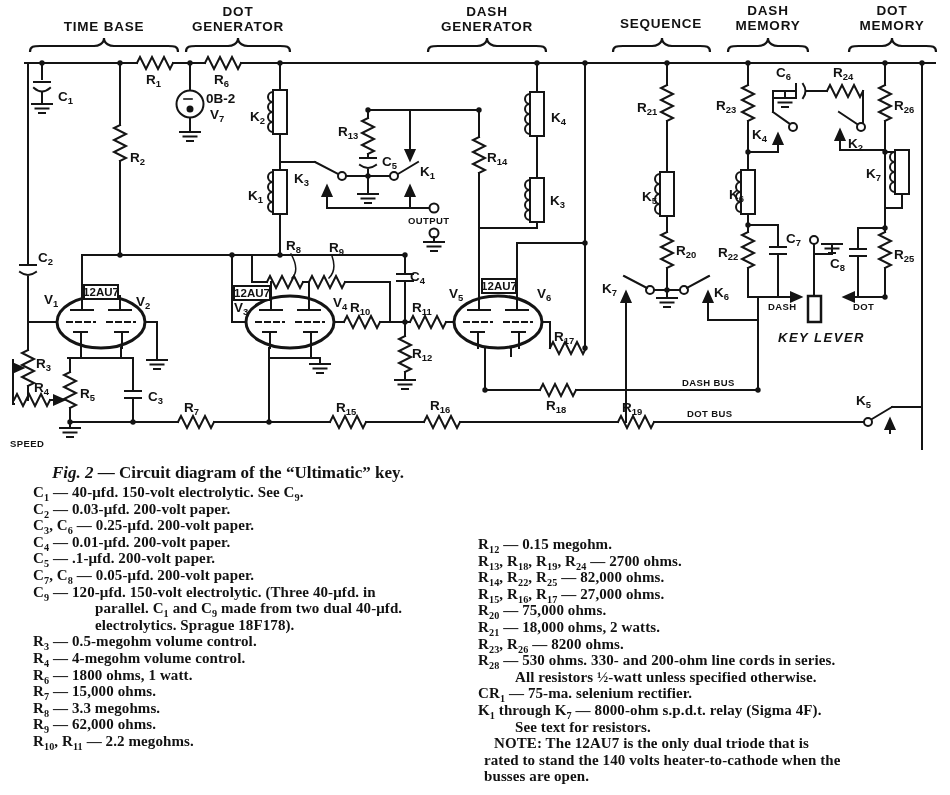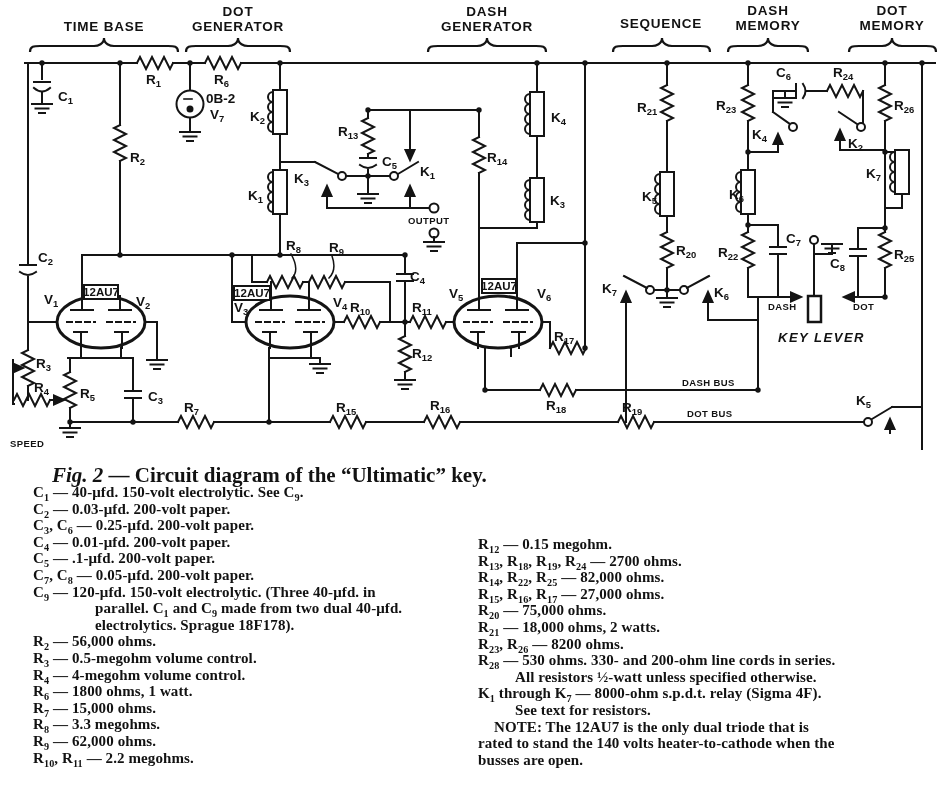--- a/index.html
+++ b/index.html
@@ -4,29 +4,29 @@
 <style>
   html,body{margin:0;padding:0;background:#e8e8e8;}
   .page{position:relative;width:950px;height:795px;background:#ffffff;overflow:hidden;
         font-family:"Liberation Serif",serif;color:#121212;}
   svg text{font-family:"Liberation Sans",sans-serif;font-weight:bold;fill:#121212;font-size:13.5px;}
   svg text.hdr{font-size:13.5px;letter-spacing:.8px;}
   svg text.sm{font-size:9.5px;letter-spacing:.4px;}
   svg text.tube{font-size:11.5px;}
   svg text.ital{font-family:"Liberation Serif",serif;font-style:italic;font-size:12.5px;}
   svg text.kl{font-size:13px;font-style:italic;letter-spacing:1.5px;}
-  .caption{position:absolute;left:52px;top:463px;font-size:21px;font-weight:bold;}
+  .caption{position:absolute;left:52px;top:463px;font-size:17px;font-weight:bold;}
   .caption .fig{font-style:italic;}
   .plist{position:absolute;font-size:15px;font-weight:bold;line-height:16.6px;letter-spacing:.1px;}
   .plist.left{left:33px;top:484px;width:424px;}
   .plist.right{left:478px;top:536px;width:462px;}
   .pl{padding-left:26px;text-indent:-26px;white-space:nowrap;}
   .pl.i1{padding-left:62px;text-indent:0;}
   .pl.i2{padding-left:37px;text-indent:0;}
-  .pl.i3{padding-left:0;text-indent:0;}
+  .pl.i3{padding-left:0;text-indent:0;margin-left:6px;}
   .pl.i4{padding-left:16px;text-indent:0;}
   sub{font-size:68%;line-height:0;}
 </style>
 </head>
 <body>
 
 <div class="page">
 
 <svg width="950" height="450" viewBox="0 0 950 450" style="position:absolute;left:0;top:0;">
   <defs>
@@ -344,39 +344,39 @@
 <div class="plist left">
       <div class="pl">C<sub>1</sub> — 40-μfd. 150-volt electrolytic. See C<sub>9</sub>.</div>
       <div class="pl">C<sub>2</sub> — 0.03-μfd. 200-volt paper.</div>
       <div class="pl">C<sub>3</sub>, C<sub>6</sub> — 0.25-μfd. 200-volt paper.</div>
       <div class="pl">C<sub>4</sub> — 0.01-μfd. 200-volt paper.</div>
       <div class="pl">C<sub>5</sub> — .1-μfd. 200-volt paper.</div>
       <div class="pl">C<sub>7</sub>, C<sub>8</sub> — 0.05-μfd. 200-volt paper.</div>
       <div class="pl">C<sub>9</sub> — 120-μfd. 150-volt electrolytic. (Three 40-μfd. in</div>
       <div class="pl i1">parallel. C<sub>1</sub> and C<sub>9</sub> made from two dual 40-μfd.</div>
       <div class="pl i1">electrolytics. Sprague 18F178).</div>
-      <div class="pl">R<sub>2</sub> — 56,000 ohms.</div>
       <div class="pl">R<sub>3</sub> — 0.5-megohm volume control.</div>
       <div class="pl">R<sub>4</sub> — 4-megohm volume control.</div>
       <div class="pl">R<sub>6</sub> — 1800 ohms, 1 watt.</div>
       <div class="pl">R<sub>7</sub> — 15,000 ohms.</div>
       <div class="pl">R<sub>8</sub> — 3.3 megohms.</div>
       <div class="pl">R<sub>9</sub> — 62,000 ohms.</div>
       <div class="pl">R<sub>10</sub>, R<sub>11</sub> — 2.2 megohms.</div>
     </div>
 <div class="plist right">
       <div class="pl">R<sub>12</sub> — 0.15 megohm.</div>
       <div class="pl">R<sub>13</sub>, R<sub>18</sub>, R<sub>19</sub>, R<sub>24</sub> — 2700 ohms.</div>
       <div class="pl">R<sub>14</sub>, R<sub>22</sub>, R<sub>25</sub> — 82,000 ohms.</div>
       <div class="pl">R<sub>15</sub>, R<sub>16</sub>, R<sub>17</sub> — 27,000 ohms.</div>
       <div class="pl">R<sub>20</sub> — 75,000 ohms.</div>
       <div class="pl">R<sub>21</sub> — 18,000 ohms, 2 watts.</div>
       <div class="pl">R<sub>23</sub>, R<sub>26</sub> — 8200 ohms.</div>
       <div class="pl">R<sub>28</sub> — 530 ohms. 330- and 200-ohm line cords in series.</div>
       <div class="pl i2">All resistors ½-watt unless specified otherwise.</div>
+      <div class="pl">CR<sub>1</sub> — 75-ma. selenium rectifier.</div>
       <div class="pl">K<sub>1</sub> through K<sub>7</sub> — 8000-ohm s.p.d.t. relay (Sigma 4F).</div>
       <div class="pl i2">See text for resistors.</div>
       <div class="pl i4">NOTE: The 12AU7 is the only dual triode that is</div>
       <div class="pl i3">rated to stand the 140 volts heater-to-cathode when the</div>
       <div class="pl i3">busses are open.</div>
     </div>
 
 </div>
 
 </body></html>

